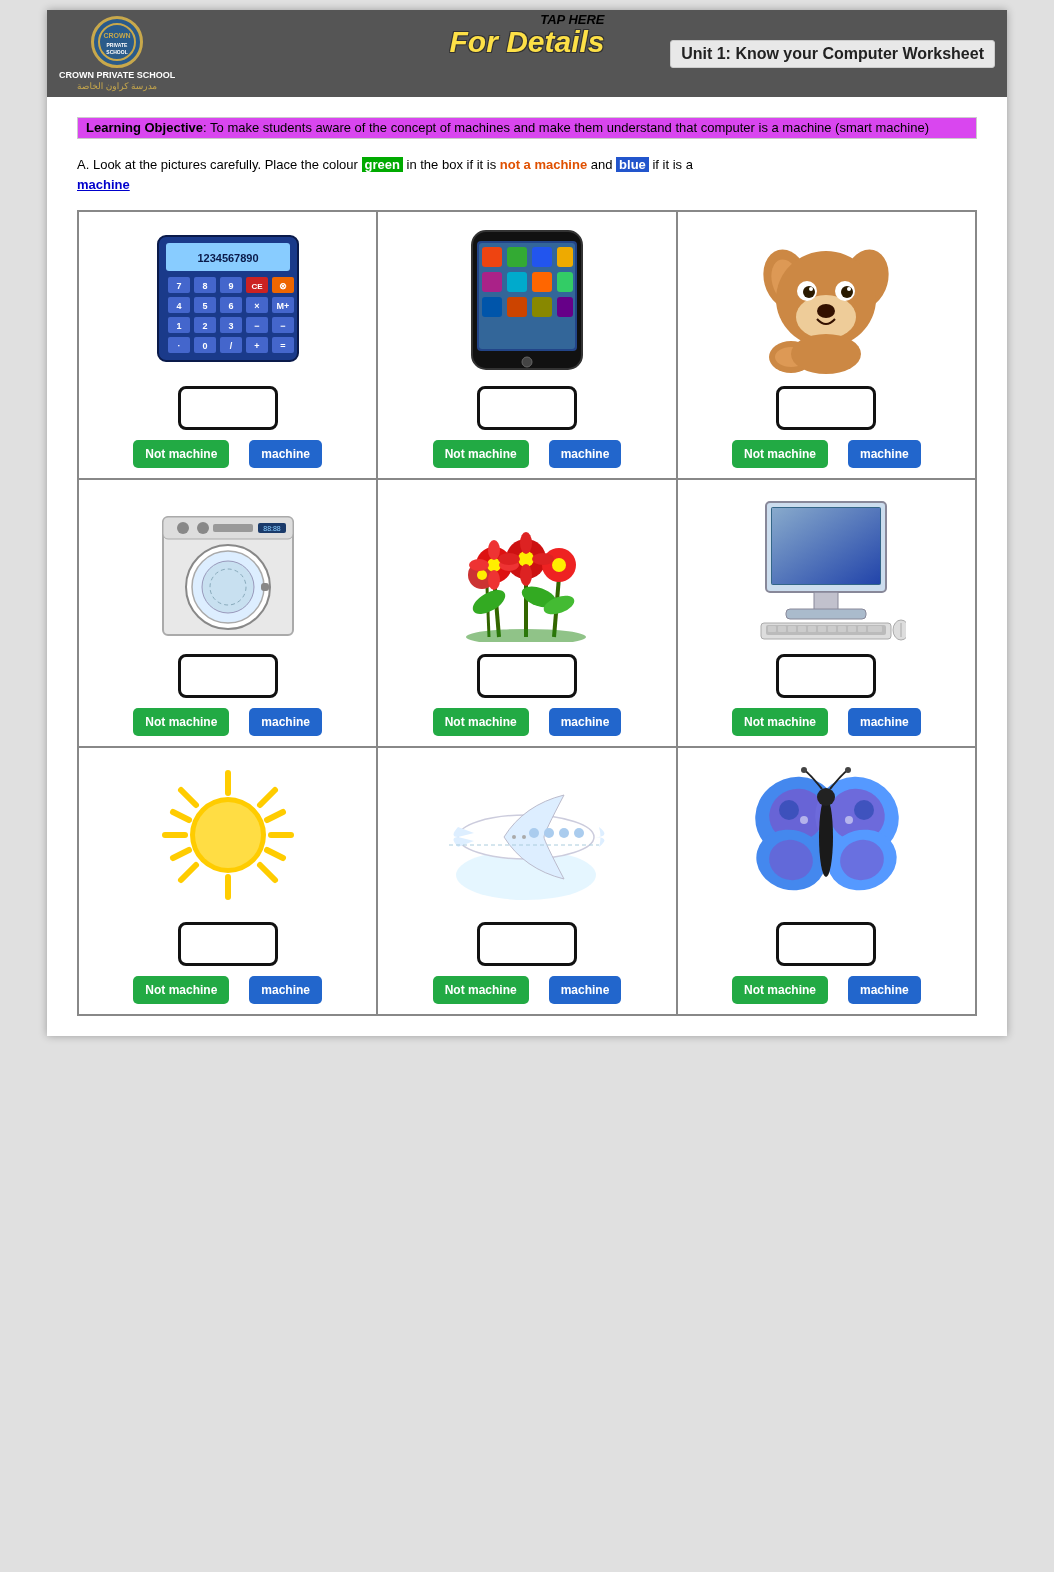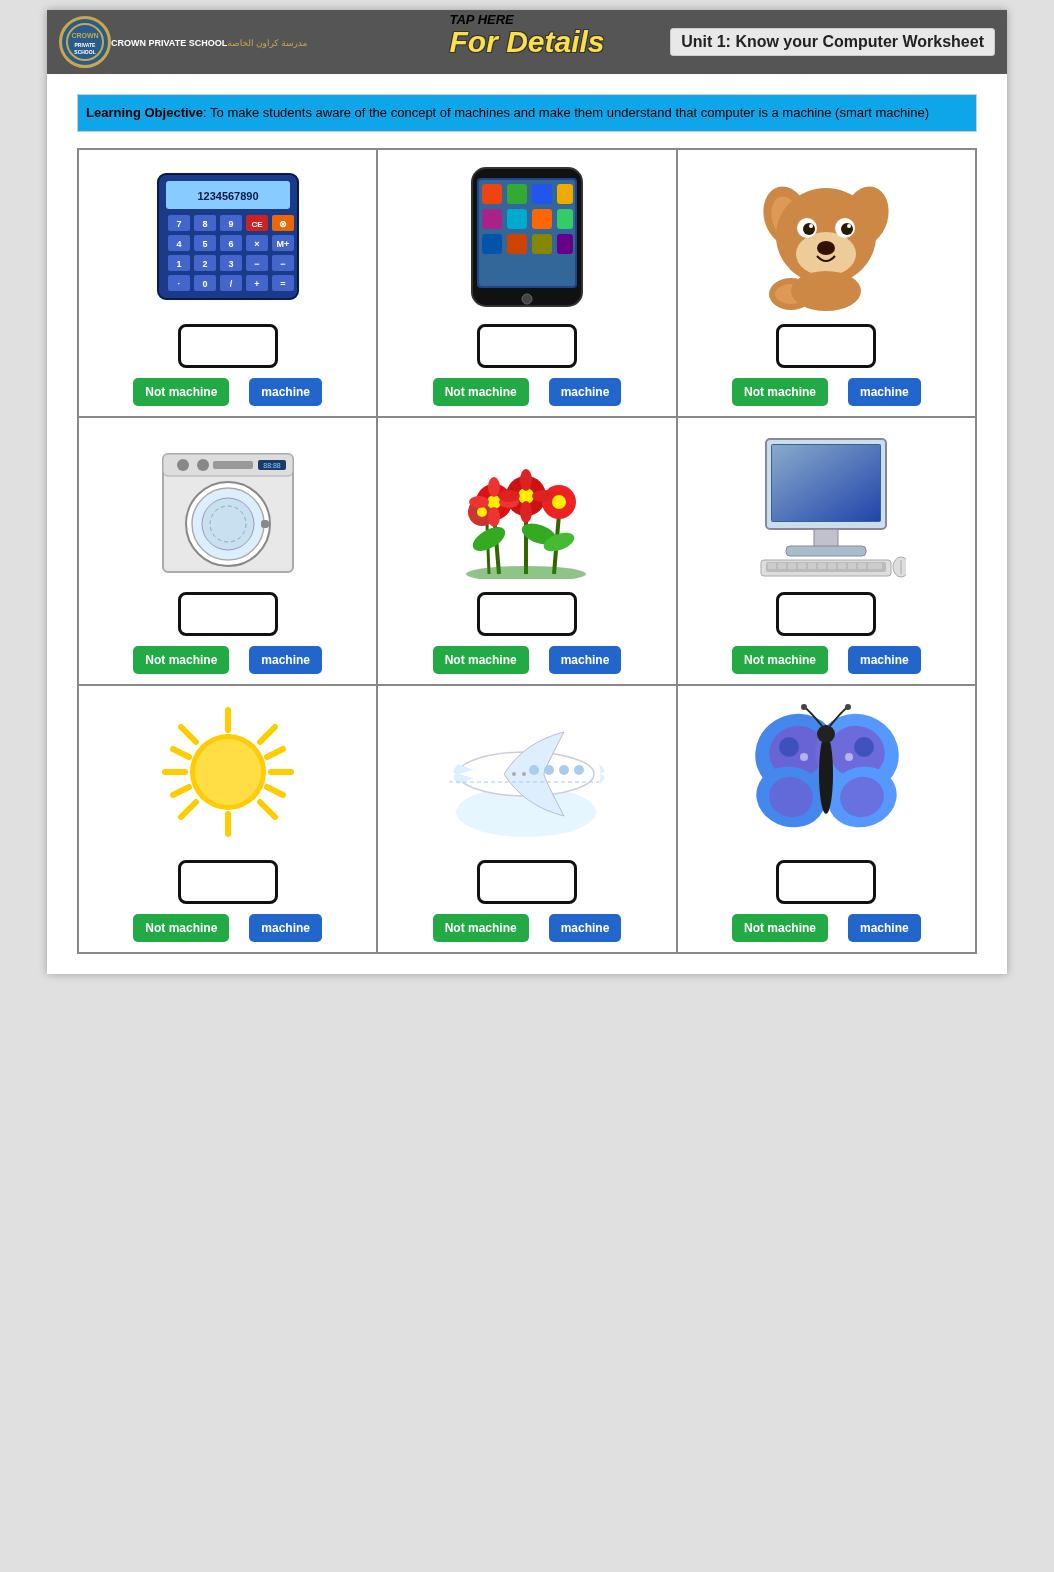--- a/index.html
+++ b/index.html
@@ -23,21 +23,21 @@
     
     .header {
       background: #555;
       display: flex;
       align-items: center;
       padding: 6px 12px;
       position: relative;
     }
     .logo-area {
       display: flex;
-      flex-direction: row;
+      flex-direction: column;
       align-items: center;
       margin-right: 12px;
     }
     .logo-circle {
       width: 52px;
       height: 52px;
       border-radius: 50%;
       background: #2a5b8a;
       border: 3px solid #c8a84b;
       display: flex;
@@ -59,21 +59,21 @@
       color: #c8a84b;
       font-size: 9px;
       margin-top: 1px;
       text-align: center;
     }
     .tap-here-area {
       position: absolute;
       left: 50%;
       transform: translateX(-50%);
       top: 2px;
-      text-align: left;
+      text-align: right;
     }
     .tap-here-small {
       font-size: 13px;
       font-weight: bold;
       color: black;
       font-style: italic;
     }
     .for-details {
       font-size: 30px;
       font-weight: 700;
@@ -113,23 +113,23 @@
     }
     .grade-label {
       font-weight: bold;
       margin-right: 6px;
     }
     .grade-line {
       border-bottom: 1px solid #333;
       width: 130px;
     }
     .learning-obj {
-      background: #0ea5e9;
+      background: #d946ef;
       border: 1px solid #ccc;
-      padding: 8px 8px;
+      padding: 0 8px;
       font-size: 13px;
       margin-bottom: 16px;
       line-height: 1.5;
     }
     .learning-obj strong {
       color: #000;
     }
     .instruction {
       font-size: 13px;
       margin-bottom: 14px;
@@ -264,20 +264,32 @@
     <div class="worksheet-title">Unit 1: Know your Computer Worksheet</div>
   </div>
 
   <div class="body">
 
 
     <div class="learning-obj">
       <strong>Learning Objective</strong><span>: To make students aware of the concept of machines and make them understand that computer is a machine (smart machine)</span>
     </div>
 
+    <div class="instruction">
+      <span>A.</span>
+      <span>Look at the pictures carefully. Place the colour </span>
+      <span class="green-word">green</span>
+      <span> in the box if it is </span>
+      <span class="red-word">not a machine</span>
+      <span> and </span>
+      <span class="blue-word">blue</span>
+      <span> if it is a</span>
+      <br>
+      <a href="#">machine</a>
+    </div>
 
     <table class="grid-table">
 
       <tbody>
           <tr>
 
         <td>
           <div class="cell-content">
             <div class="img-area">
               <svg width="160" height="140" viewBox="0 0 160 140">

